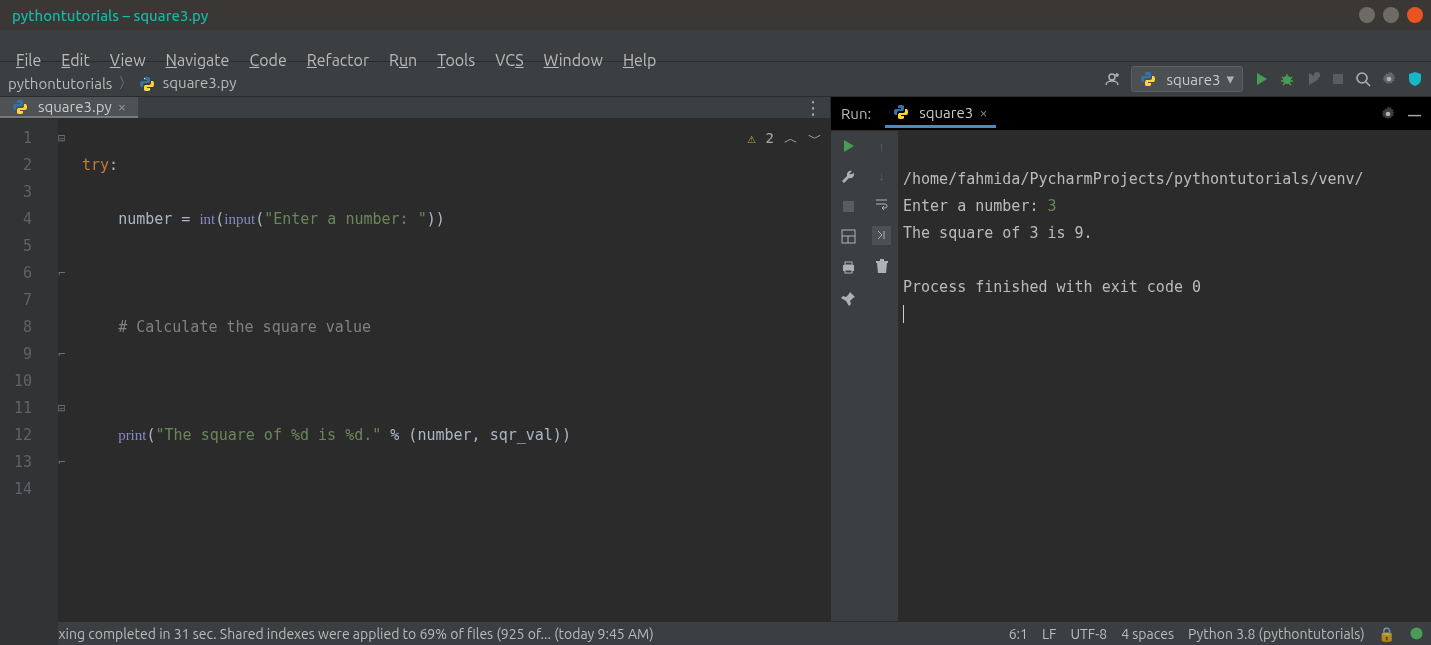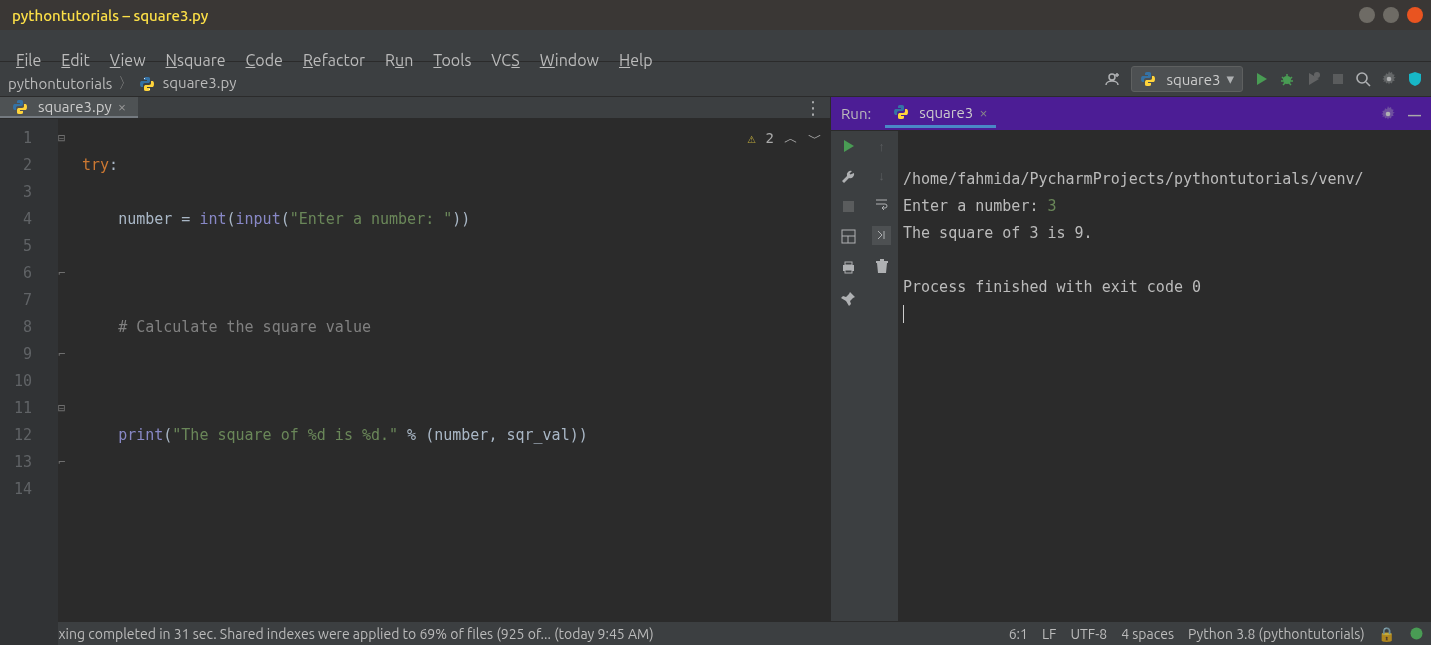--- a/index.html
+++ b/index.html
@@ -12,21 +12,21 @@
   overflow: hidden;
   font-size: 13px;
 }
 .titlebar {
   background: #3a3735;
   height: 30px;
   display: flex;
   align-items: center;
   justify-content: space-between;
   padding: 0 8px;
-  color: #fde047;
+  color: #14b8a6;
 }
 .titlebar-title { font-size: 15px; font-weight: 500; padding-left: 4px; }
 .window-controls { display: flex; gap: 8px; }
 .window-btn {
   width: 16px; height: 16px; border-radius: 50%;
   display: inline-flex; align-items: center; justify-content: center;
 }
 .wb-min { background: #6e6b65; }
 .wb-max { background: #6e6b65; }
 .wb-close { background: #e95420; }
@@ -97,35 +97,35 @@
 }
 .fold-mark { position: absolute; left: 0; }
 .code {
   flex: 1; padding: 6px 0 0 24px;
   font-family: "Menlo","Consolas",monospace; font-size: 15px;
   line-height: 27px; color: #a9b7c6; white-space: pre;
   position: relative;
 }
 .kw { color: #cc7832; }
 .cm { color: #808080; }
-.fn { color: #8888c6; }
+.fn { color: #8888c6; font-family: Liberation Serif, serif; }
 .st { color: #6a8759; }
 .num { color: #6897bb; }
 .editor-top-right {
   position: absolute; top: 6px; right: 8px;
   display: flex; align-items: center; gap: 10px;
   color: #a9a9a9; font-size: 14px;
 }
 .warn-tri { color: #b7a33b; }
 .run-panel {
   flex: 1; display: flex; flex-direction: column;
   border-left: 1px solid #2b2b2b; background: #2b2b2b;
 }
 .run-tabs {
-  background: #4c1d95; height: 34px; display: flex; align-items: center;
+  background: #000000; height: 34px; display: flex; align-items: center;
   gap: 14px; padding: 0 10px; justify-content: space-between;
   border-bottom: 1px solid #2b2b2b;
 }
 .run-label { color: #bbb; font-size: 15px; }
 .run-tab {
   display: flex; align-items: center; gap: 6px;
   padding: 4px 8px; color: #ccc; font-size: 15px;
   border-bottom: 3px solid #4a88c7;
 }
 .run-tabs-left { display: flex; align-items: center; gap: 14px; }
@@ -164,21 +164,21 @@
     <span class="window-btn wb-min"></span>
     <span class="window-btn wb-max"></span>
     <span class="window-btn wb-close"></span>
   </div>
 </div>
 
 <div class="menubar">
   <span class="menu-item"><u>F</u><span>ile</span></span>
   <span class="menu-item"><u>E</u><span>dit</span></span>
   <span class="menu-item"><u>V</u><span>iew</span></span>
-  <span class="menu-item"><u>N</u><span>square</span></span>
+  <span class="menu-item"><u>N</u><span>avigate</span></span>
   <span class="menu-item"><u>C</u><span>ode</span></span>
   <span class="menu-item"><u>R</u><span>efactor</span></span>
   <span class="menu-item">R<u>u</u><span>n</span></span>
   <span class="menu-item"><u>T</u><span>ools</span></span>
   <span class="menu-item">VC<u>S</u></span>
   <span class="menu-item"><u>W</u><span>indow</span></span>
   <span class="menu-item"><u>H</u><span>elp</span></span>
 </div>
 
 <div class="navbar">

